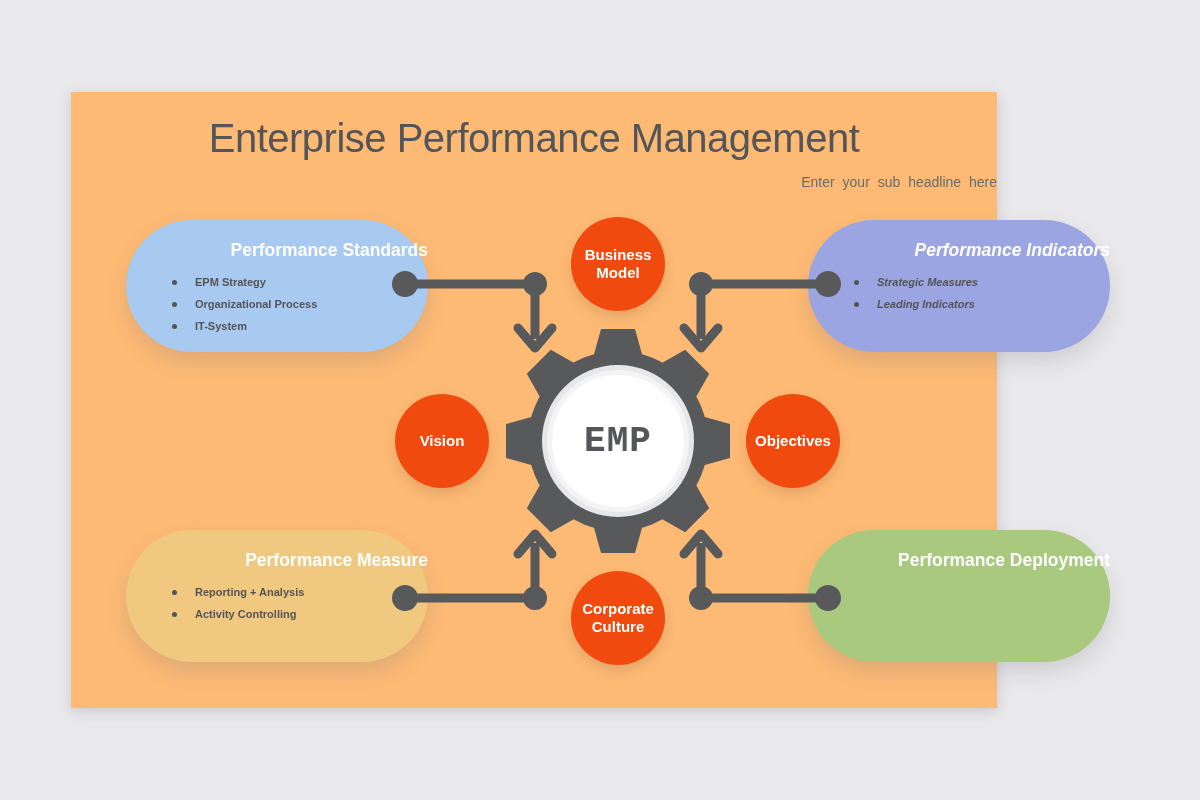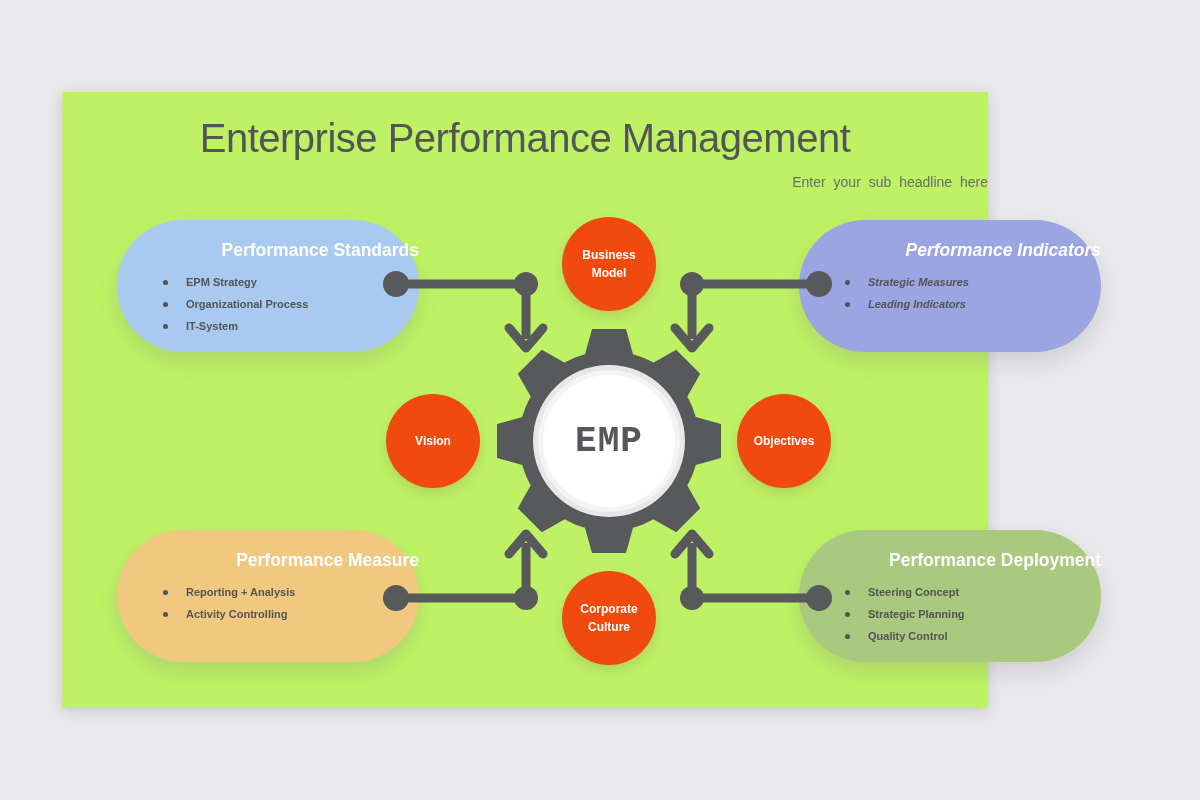--- a/index.html
+++ b/index.html
@@ -3,23 +3,23 @@
 <meta charset="utf-8">
 <style>
   html, body { margin: 0; padding: 0; }
   body {
     width: 1200px; height: 800px; overflow: hidden;
     background: #e9e8ea;
     font-family: "Liberation Sans", sans-serif;
   }
   .stage { position: relative; width: 1200px; height: 800px; }
   .card {
-    position: absolute; left: 62px; top: 92px;
+    position: absolute; left: 71px; top: 92px;
     width: 926px; height: 616px;
-    background: #bef264;
+    background: #fdba74;
     box-shadow: 0 3px 12px rgba(60,60,70,0.18);
   }
   .title {
     position: absolute; left: 0; top: 24px; width: 100%;
     text-align: center;
     font-size: 40px; font-weight: 400; color: #545559;
     letter-spacing: -0.5px;
   }
   .subtitle {
     position: absolute; left: 0; top: 82px; width: 100%;
@@ -59,21 +59,21 @@
     position: absolute; left: 0; top: 0;
     width: 1094px; height: 616px;
     z-index: 2; pointer-events: none;
   }
   .node {
     position: absolute;
     width: 94px; height: 94px; border-radius: 50%;
     background: #f04a0e;
     display: flex; align-items: center; justify-content: center;
     text-align: center;
-    font-size: 12px; font-weight: 700; color: #ffffff; line-height: 18px;
+    font-size: 15px; font-weight: 700; color: #ffffff; line-height: 18px;
     transform: translate(-50%, -50%);
     box-shadow: 0 6px 12px rgba(120,80,60,0.18);
     z-index: 3;
   }
   .node-business  { left: 547px; top: 172px; }
   .node-vision    { left: 371px; top: 349px; }
   .node-objectives{ left: 722px; top: 349px; }
   .node-culture   { left: 547px; top: 526px; }
   .node span { display: inline-block; width: 80px; }
   .emp-label {
@@ -135,34 +135,20 @@
           </li>
         <li>
             <span class="bullet-dot"></span>
             <span>Activity Controlling</span>
           </li>
       </ul>
     </div>
 
     <div class="pill br">
       <div class="pill-title">Performance Deployment</div>
-      <ul>
-        <li>
-            <span class="bullet-dot"></span>
-            <span>Steering Concept</span>
-          </li>
-        <li>
-            <span class="bullet-dot"></span>
-            <span>Strategic Planning</span>
-          </li>
-        <li>
-            <span class="bullet-dot"></span>
-            <span>Quality Control</span>
-          </li>
-      </ul>
     </div>
 
     <svg class="overlay" viewBox="0 0 1094 616">
       <g stroke="#58595b" fill="#58595b">
 
         <g>
           <circle cx="334" cy="192" r="13" stroke="none"></circle>
           <path d="M334 192 H464" stroke-width="9" fill="none"></path>
           <circle cx="464" cy="192" r="12" stroke="none"></circle>
           <path d="M464 192 V247" stroke-width="9" fill="none"></path>

